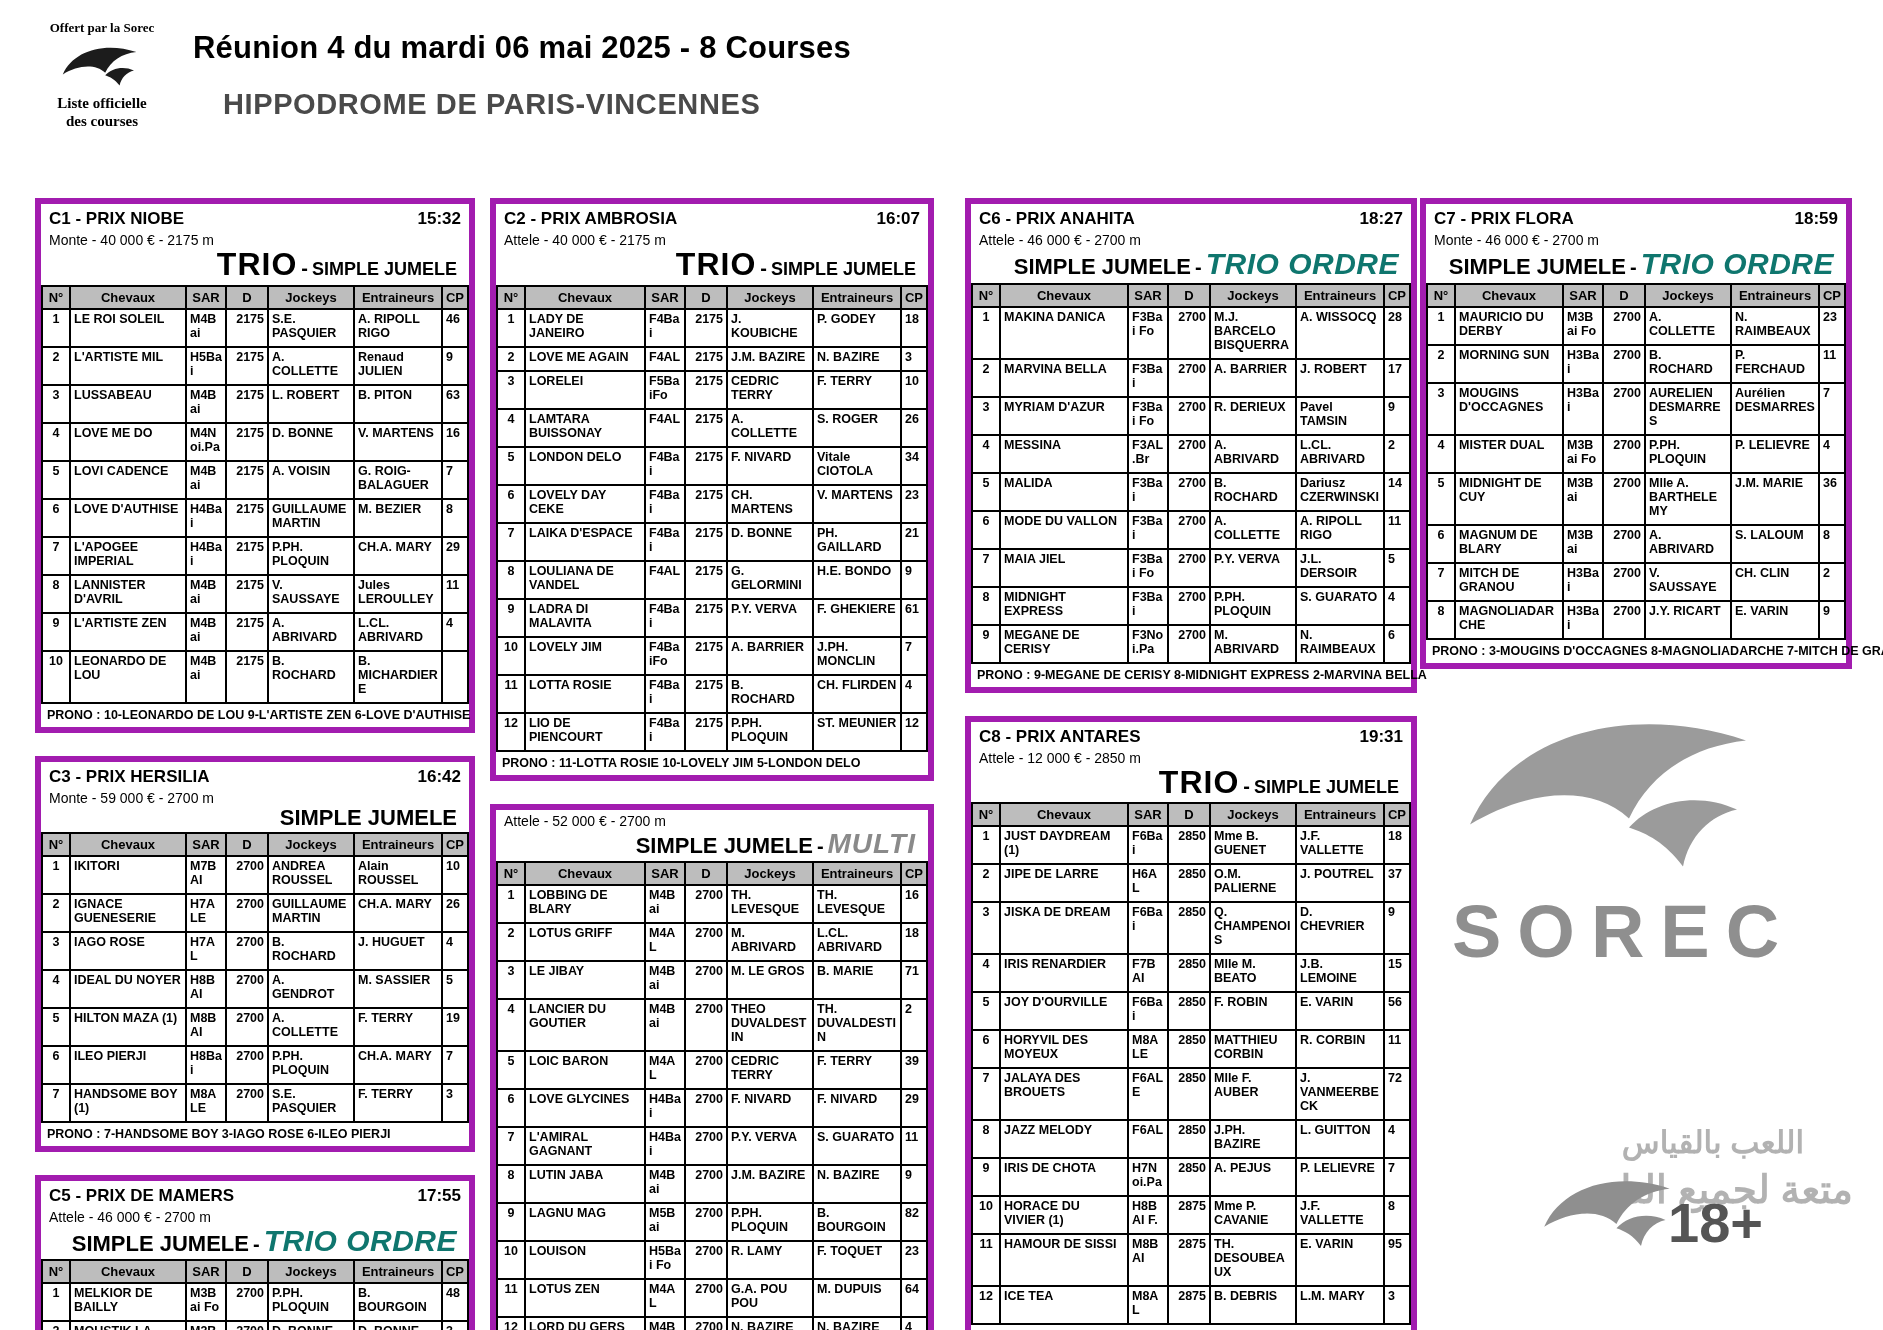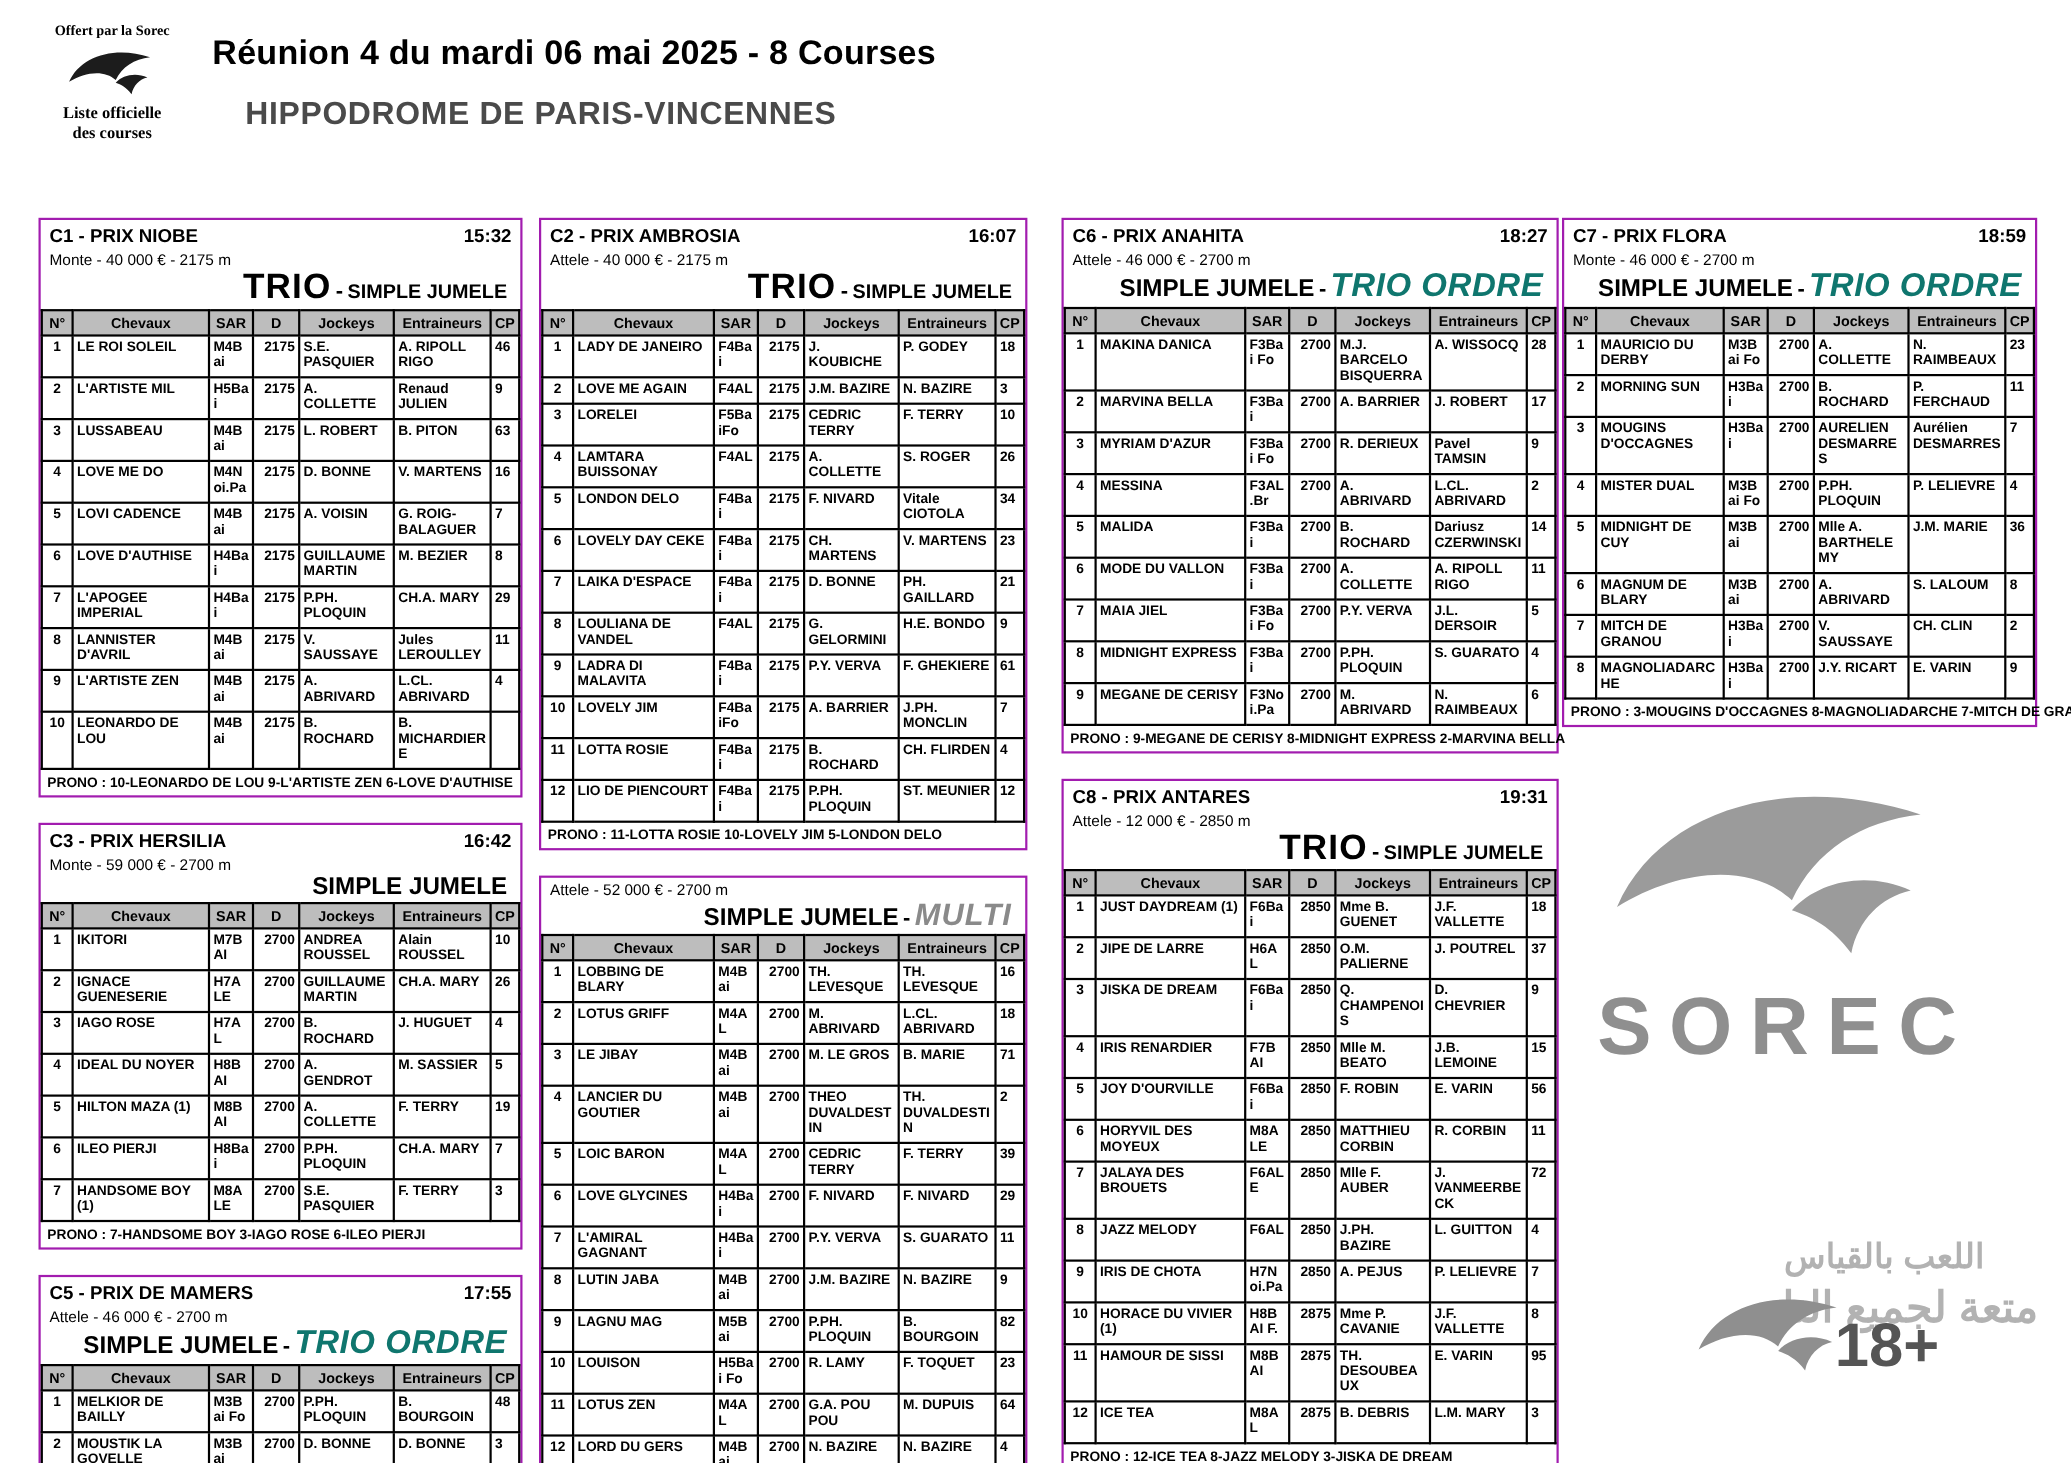--- a/index.html
+++ b/index.html
@@ -15,21 +15,21 @@
   .main-title{position:absolute;left:193px;top:30px;font-size:31px;font-weight:bold;letter-spacing:0.2px;}
   .sub-title{position:absolute;left:223px;top:88px;font-size:29px;font-weight:bold;color:#4a4a4a;letter-spacing:0.6px;}
 
   
   .col{position:absolute;top:198px;display:flex;flex-direction:column;}
   #col1{left:35px;width:440px;}
   #col2{left:490px;width:444px;}
   #col3{left:965px;width:452px;}
   #col4{left:1420px;width:432px;}
 
-  .race-card{border:2px solid #a21caf;margin-bottom:23px;background:#fff;}
+  .race-card{border:6px solid #a21caf;margin-bottom:23px;background:#fff;}
   .race-head{display:flex;justify-content:space-between;align-items:flex-start;padding:5px 8px 0 8px;}
   .race-title{font-size:17px;font-weight:bold;white-space:nowrap;}
   .race-time{font-size:17px;font-weight:bold;}
   .race-cond{font-size:14px;padding:3px 8px 0 8px;}
   .race-bets{text-align:right;padding:0 12px 3px 12px;white-space:nowrap;line-height:1.05;}
   .bet{font-weight:bold;vertical-align:baseline;}
   .bet-trio{font-size:32px;letter-spacing:1px;}
   .bet-sj{font-size:18px;}
   .bet-sj-lg{font-size:22px;}
   .bet-ordre{font-size:30px;font-style:italic;color:#0f766e;letter-spacing:0.5px;}

